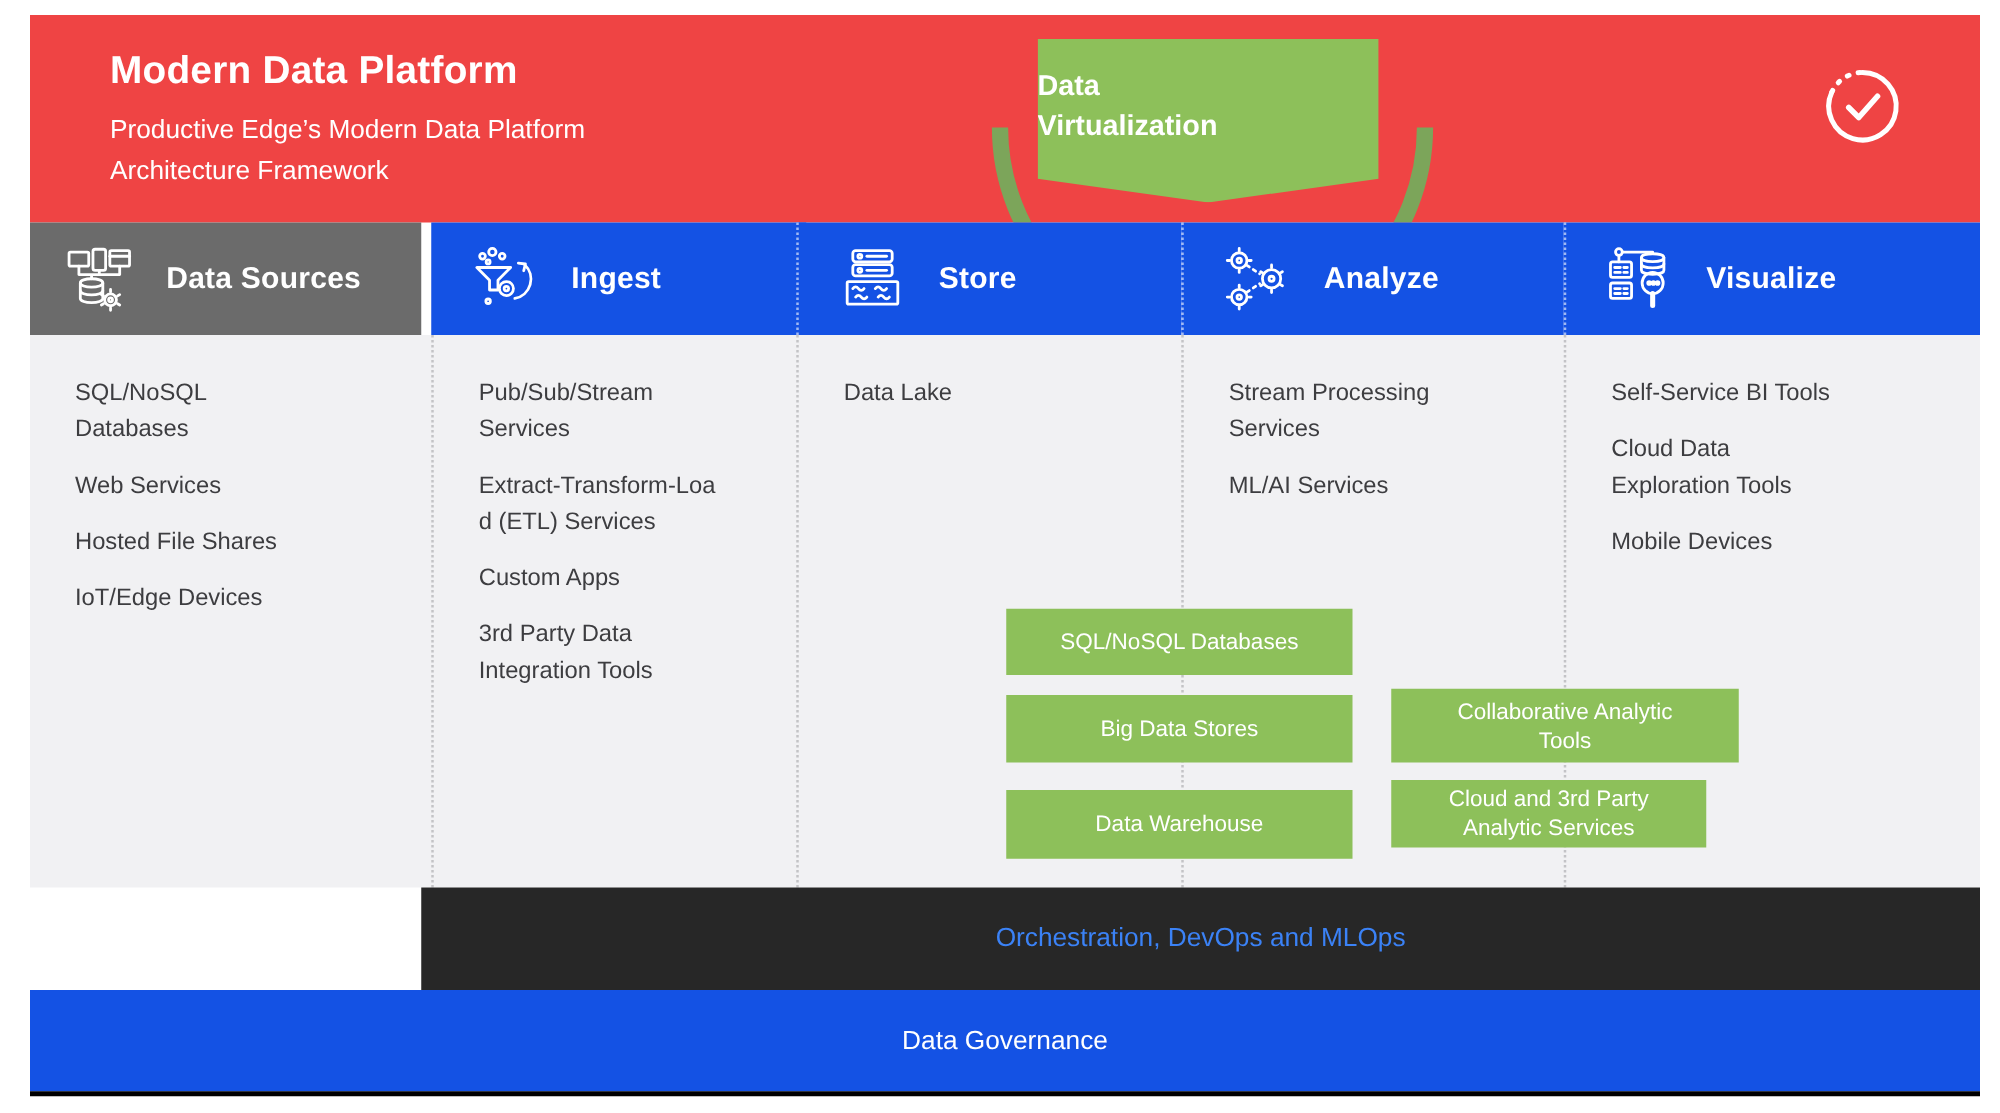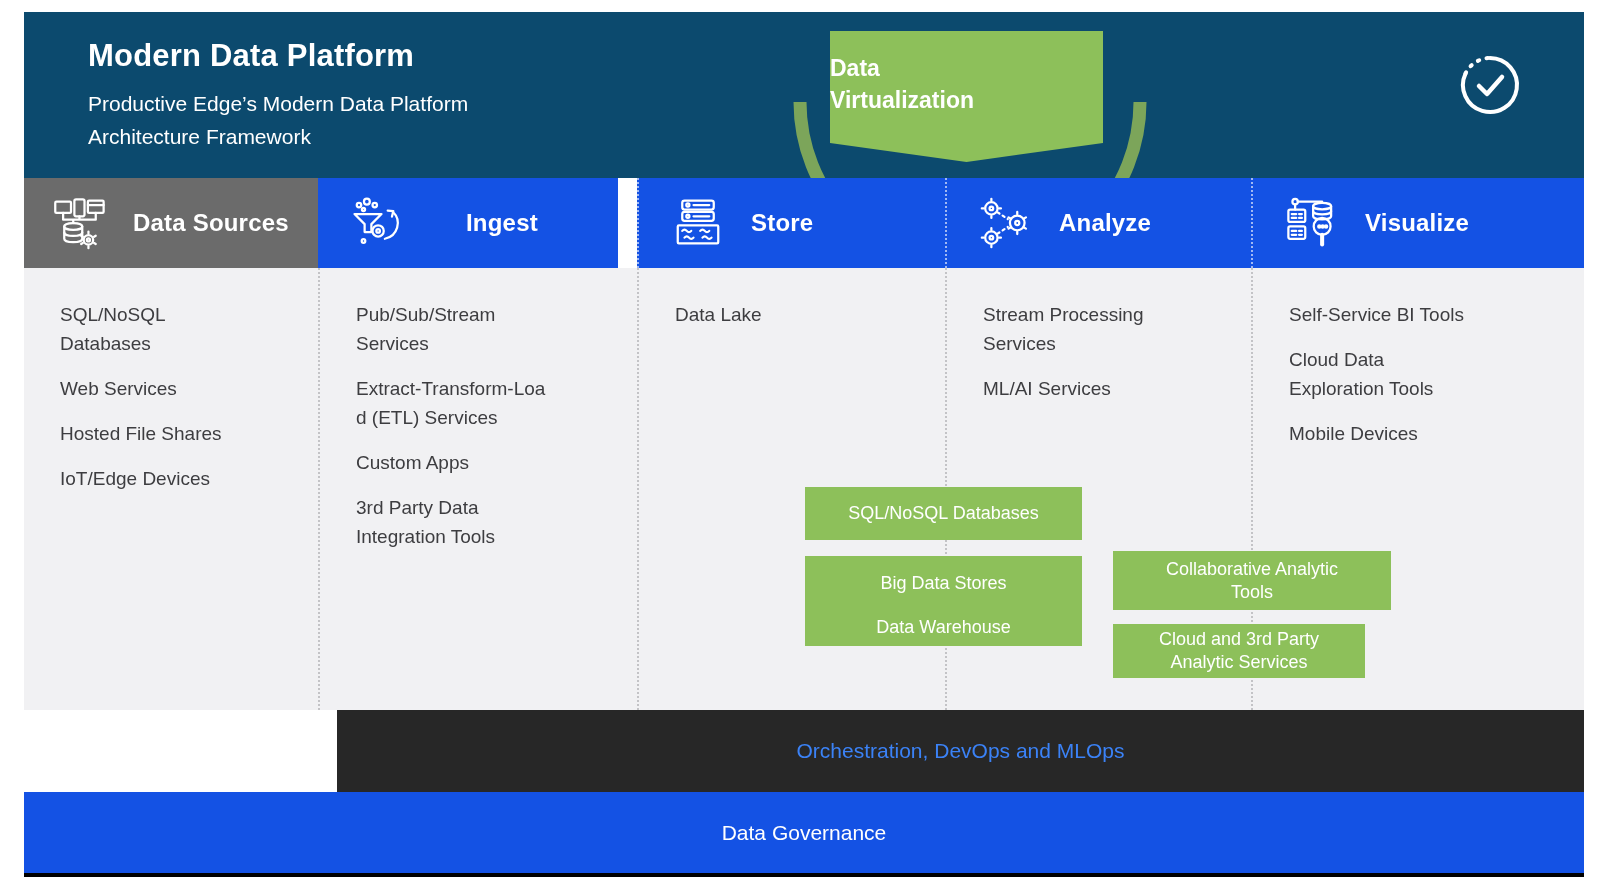--- a/index.html
+++ b/index.html
@@ -1,21 +1,21 @@
 <!DOCTYPE html>
 <html><head>
 <meta charset="utf-8">
 <style>
   html,body{margin:0;padding:0;background:#ffffff;}
   body{width:1600px;height:890px;position:relative;font-family:"Liberation Sans",sans-serif;
        -webkit-font-smoothing:antialiased;}
   .frame{position:absolute;left:24px;top:12px;width:1560px;height:865px;}
 
   
-  .top-header{position:absolute;left:0;top:0;width:100%;height:166px;background:#0c4a6e;}
+  .top-header{position:absolute;left:0;top:0;width:100%;height:166px;background:#ef4444;}
   .title-block{position:absolute;left:64px;top:26px;color:#fff;}
   .title{font-size:31px;font-weight:700;letter-spacing:.2px;margin:0;}
   .subtitle{font-size:21px;font-weight:400;line-height:33px;margin:13px 0 0 0;white-space:pre-line;}
 
   
   .check-icon{position:absolute;left:1431px;top:38px;width:70px;height:70px;}
 
   
   .arc-svg{position:absolute;left:716px;top:48px;width:460px;height:118px;overflow:hidden;}
   .banner{position:absolute;left:806px;top:19px;width:273px;height:131px;background:#8dc05a;
@@ -24,37 +24,37 @@
   .banner-label{display:block;padding-top:21px;font-size:23px;font-weight:600;line-height:32px;white-space:pre-line;}
 
   
   .band{position:absolute;left:0;top:166px;width:100%;height:90px;}
   .cell{position:absolute;top:0;height:100%;display:flex;align-items:center;box-sizing:border-box;
         padding-left:32px;background:#1452e4;}
   .cell-gray{background:#6b6b6b;padding-left:29px;}
   .cell .icon{width:54px;height:54px;flex:0 0 54px;margin-right:26px;}
   .cell-label{color:#fff;font-size:24px;font-weight:700;letter-spacing:.2px;}
   .c0{left:0;width:313px;}
-  .c1{left:294px;width:300px;gap:36px;}
+  .c1{left:321px;width:300px;}
   .c2{left:613px;width:308px;border-left:2px dotted rgba(255,255,255,.6);}
   .c3{left:921px;width:306px;border-left:2px dotted rgba(255,255,255,.6);}
   .c4{left:1227px;width:333px;border-left:2px dotted rgba(255,255,255,.6);}
 
   
   .content{position:absolute;left:0;top:256px;width:100%;height:442px;background:#f1f1f3;}
   .ccol{position:absolute;top:0;height:100%;box-sizing:border-box;padding:32px 18px 0 36px;}
   .ccol-1,.ccol-2,.ccol-3,.ccol-4{border-left:2px dotted #c3c3c6;}
   .item{font-size:19px;color:#3d3d40;line-height:29px;margin-bottom:16px;white-space:pre-line;}
 
   
   .gbox{position:absolute;background:#8dc05a;color:#fff;display:flex;align-items:center;justify-content:center;
         text-align:center;font-size:18px;line-height:23px;white-space:pre-line;}
   .gb-c0{left:781px;top:219px;width:277px;height:53px;}
   .gb-c1{left:781px;top:288px;width:277px;height:54px;}
-  .gb-c2{left:781px;top:340px;width:277px;height:38px;}
+  .gb-c2{left:781px;top:364px;width:277px;height:55px;}
   .gb-r0{left:1089px;top:283px;width:278px;height:59px;}
   .gb-r1{left:1089px;top:356px;width:252px;height:54px;}
 
   
   .row-orch{position:absolute;left:0;top:698px;width:100%;height:82px;}
   .orch-bar{position:absolute;left:313px;right:0;top:0;height:100%;background:#272727;color:#3b82f6;
             display:flex;align-items:center;justify-content:center;font-size:21px;}
   .row-gov{position:absolute;left:0;top:780px;width:100%;height:81px;background:#1452e4;color:#fff;
            display:flex;align-items:center;justify-content:center;font-size:21px;}
   .frame-bottom{position:absolute;left:0;top:861px;width:100%;height:4px;background:#000;}

